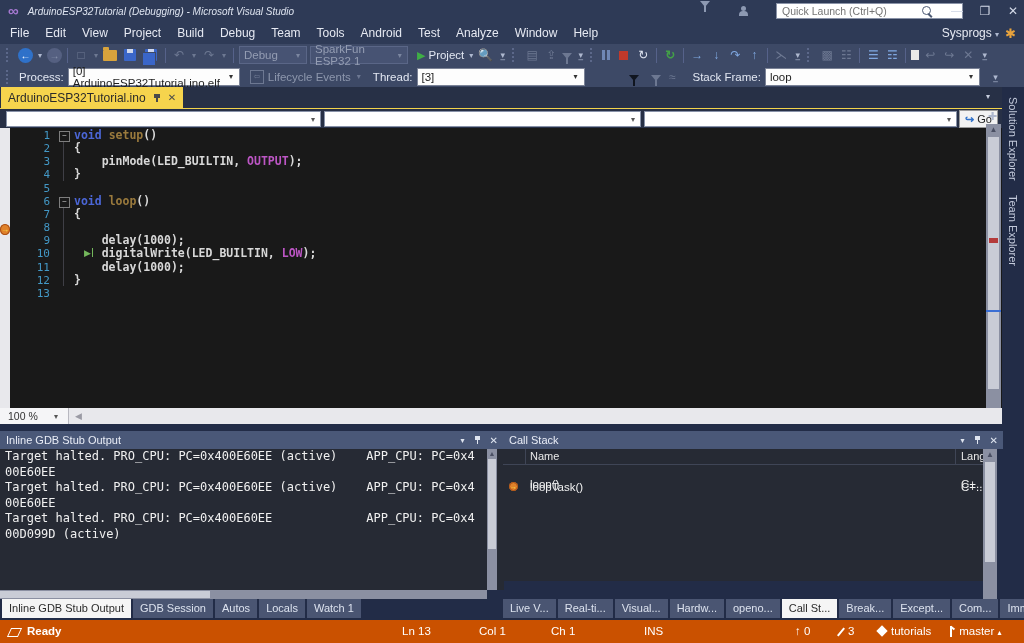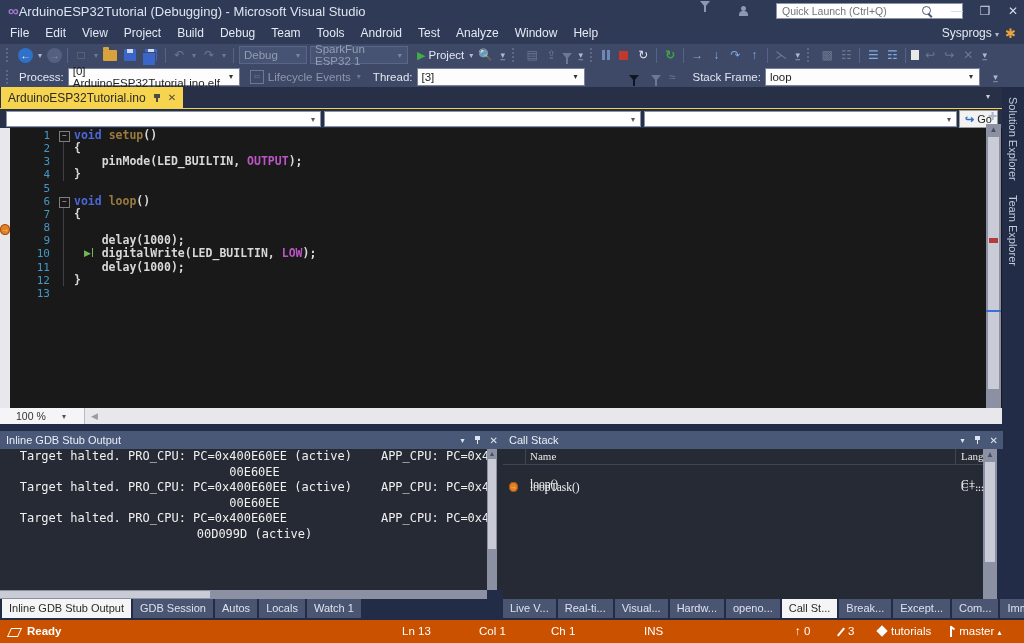--- a/index.html
+++ b/index.html
@@ -3,21 +3,21 @@
 <meta charset="utf-8">
 <style>
   html,body{margin:0;padding:0;background:#1b2233;}
   #window{position:relative;width:1024px;height:643px;background:#2e3a56;overflow:hidden;
           font-family:"Liberation Sans",sans-serif;color:#e6e9f2;font-size:12px;}
   .abs{position:absolute;}
 
   
   #titlebar{position:absolute;top:0;left:0;width:1024px;height:22px;display:flex;align-items:center;}
   #vs-logo{margin-left:8px;font-weight:bold;font-size:15px;color:#a679d2;line-height:20px;}
-  #title-text{color:#dde3ef;font-size:13px;}
+  #title-text{margin-left:9px;color:#dde3ef;font-size:10px;font-style:italic;}
   .win-btn{position:absolute;top:0;width:26px;height:22px;text-align:center;line-height:22px;color:#d4dae8;font-size:12px;}
   #quick-launch{position:absolute;left:776px;top:3px;width:162px;height:14px;background:#fff;border:1px solid #8a93a8;
                 font-size:10.5px;color:#6b6b6b;padding:0 18px 0 5px;font-family:"Liberation Sans",sans-serif;}
   .mag{position:absolute;left:922px;top:6px;width:7px;height:7px;border:1.5px solid #4d5a74;border-radius:50%;}
   .mag::after{content:"";position:absolute;left:6px;top:6px;width:5px;height:1.5px;background:#4d5a74;transform:rotate(45deg);transform-origin:0 0;}
   .funnel{width:0;height:0;border-left:5px solid transparent;border-right:5px solid transparent;border-top:6px solid #8d99b2;position:relative;}
   .funnel::after{content:"";position:absolute;left:-1px;top:-1px;width:2px;height:6px;background:#8d99b2;}
   .person{position:relative;width:12px;height:10px;}
   .person::before{content:"";position:absolute;left:3px;top:0;width:5px;height:5px;border-radius:50%;background:#8d99b2;}
   .person::after{content:"";position:absolute;left:1px;top:5px;width:9px;height:5px;border-radius:4px 4px 0 0;background:#8d99b2;}
@@ -91,21 +91,21 @@
             font-size:8px;line-height:8px;text-align:center;background:#191919;}
   .guide{position:absolute;left:63px;width:1px;background:#3f3f46;}
   .exec-dot{width:11px;height:11px;border-radius:50%;background:#e0822a;border:1px solid #a94e16;box-sizing:border-box;
             color:#f6e14a;font-size:8px;line-height:9px;text-align:center;font-weight:bold;}
   #bp-current{position:absolute;left:0px;top:221px;}
   #next-stmt{position:absolute;left:84px;top:247px;color:#74b85c;font-size:9px;line-height:13px;}
   #next-stmt i{display:inline-block;width:1.5px;height:9px;background:#74b85c;vertical-align:-1px;margin-left:1px;}
 
   #editor-bottom{position:absolute;top:408px;left:0;width:1002px;height:16px;background:#e8e8ec;display:flex;align-items:center;}
   #zoom-combo{width:52px;height:16px;background:#f5f5f7;border-right:1px solid #b8b8c0;color:#333;font-size:10.5px;
-              display:flex;align-items:center;justify-content:space-between;padding:0 16px;}
+              display:flex;align-items:center;justify-content:space-between;padding:0 8px;}
   #zoom-combo .caret{color:#555;}
   #hscroll-left{color:#9a9aa4;font-size:9px;margin-left:6px;}
 
   
   #v-scroll{position:absolute;left:986px;top:124px;width:15px;height:284px;background:#8b90a2;}
   #v-scroll .arr{position:absolute;left:0;top:0;width:15px;height:12px;color:#4a4f63;font-size:8px;text-align:center;line-height:12px;}
   #v-thumb{position:absolute;left:2px;top:13px;width:11px;height:252px;background:#c9ccd6;}
   #v-mark-red{position:absolute;left:3px;top:114px;width:9px;height:5px;background:#b43b3b;}
   #v-mark-blue{position:absolute;left:0px;top:186px;width:15px;height:2px;background:#3b6fd4;}
 
@@ -116,29 +116,29 @@
   
   #bottom-bg{position:absolute;top:424px;left:0;width:1024px;height:196px;background:#222c47;}
   .panel-header{position:absolute;top:431px;height:18px;background:#4a5878;color:#e9edf7;font-size:11px;
                 display:flex;align-items:center;padding-left:6px;}
   .ph-icons{position:absolute;right:5px;top:0;height:18px;display:flex;align-items:center;gap:9px;color:#dfe5f0;}
   .ph-icons .c{font-size:8px;} .ph-icons .x{font-size:10px;}
   .ph-pin{position:relative;width:7px;height:9px;}
   .ph-pin::before{content:"";position:absolute;left:1px;top:0;width:5px;height:4px;background:#dfe5f0;}
   .ph-pin::after{content:"";position:absolute;left:3px;top:4px;width:1.5px;height:4px;background:#dfe5f0;}
 
-  #gdb-content{position:absolute;left:0;top:449px;width:504px;height:141px;background:#262a34;overflow:hidden;text-align:center;}
+  #gdb-content{position:absolute;left:0;top:449px;width:504px;height:141px;background:#262a34;overflow:hidden;}
   .gdb-line{font-family:"DejaVu Sans Mono",monospace;font-size:12px;line-height:15.6px;color:#f0f0f0;white-space:pre;padding-left:5px;}
   #gdb-vscroll{position:absolute;left:487px;top:449px;width:10px;height:141px;background:#8b90a2;}
   #gdb-vscroll .arr{color:#4a4f63;font-size:7px;text-align:center;line-height:10px;}
   #gdb-vthumb{position:absolute;left:1px;top:10px;width:8px;height:90px;background:#c9ccd6;}
   #gdb-hscroll{position:absolute;left:0;top:590px;width:487px;height:9px;background:#8b90a2;}
   #gdb-hthumb{position:absolute;left:0;top:1px;width:210px;height:7px;background:#c9ccd6;}
 
-  #cs-content{position:absolute;left:503px;top:449px;width:480px;height:150px;background:#262a34;font-family:Liberation Serif, serif;}
+  #cs-content{position:absolute;left:503px;top:449px;width:480px;height:132px;background:#262a34;}
   #cs-header-row{position:absolute;left:0;top:0;width:480px;height:15px;color:#e8e8e8;font-size:11px;
                  border-bottom:1px solid #3f4556;}
   .cs-col-sep{position:absolute;top:0;width:1px;height:15px;background:#3f4556;}
   .cs-row{position:absolute;left:0;width:480px;height:15px;color:#f0f0f0;font-size:11.5px;}
   .cs-name{position:absolute;left:27px;top:1px;} .cs-lang{position:absolute;left:458px;top:1px;}
   .cs-icon{position:absolute;left:6px;top:2px;}
   .cs-icon .exec-dot{width:10px;height:10px;line-height:8px;font-size:7px;}
   #cs-vscroll{position:absolute;left:983px;top:449px;width:14px;height:150px;background:#8b90a2;}
   #cs-vscroll .arr{color:#4a4f63;font-size:8px;text-align:center;line-height:12px;}
   #cs-vthumb{position:absolute;left:2px;top:13px;width:10px;height:100px;background:#c9ccd6;}

